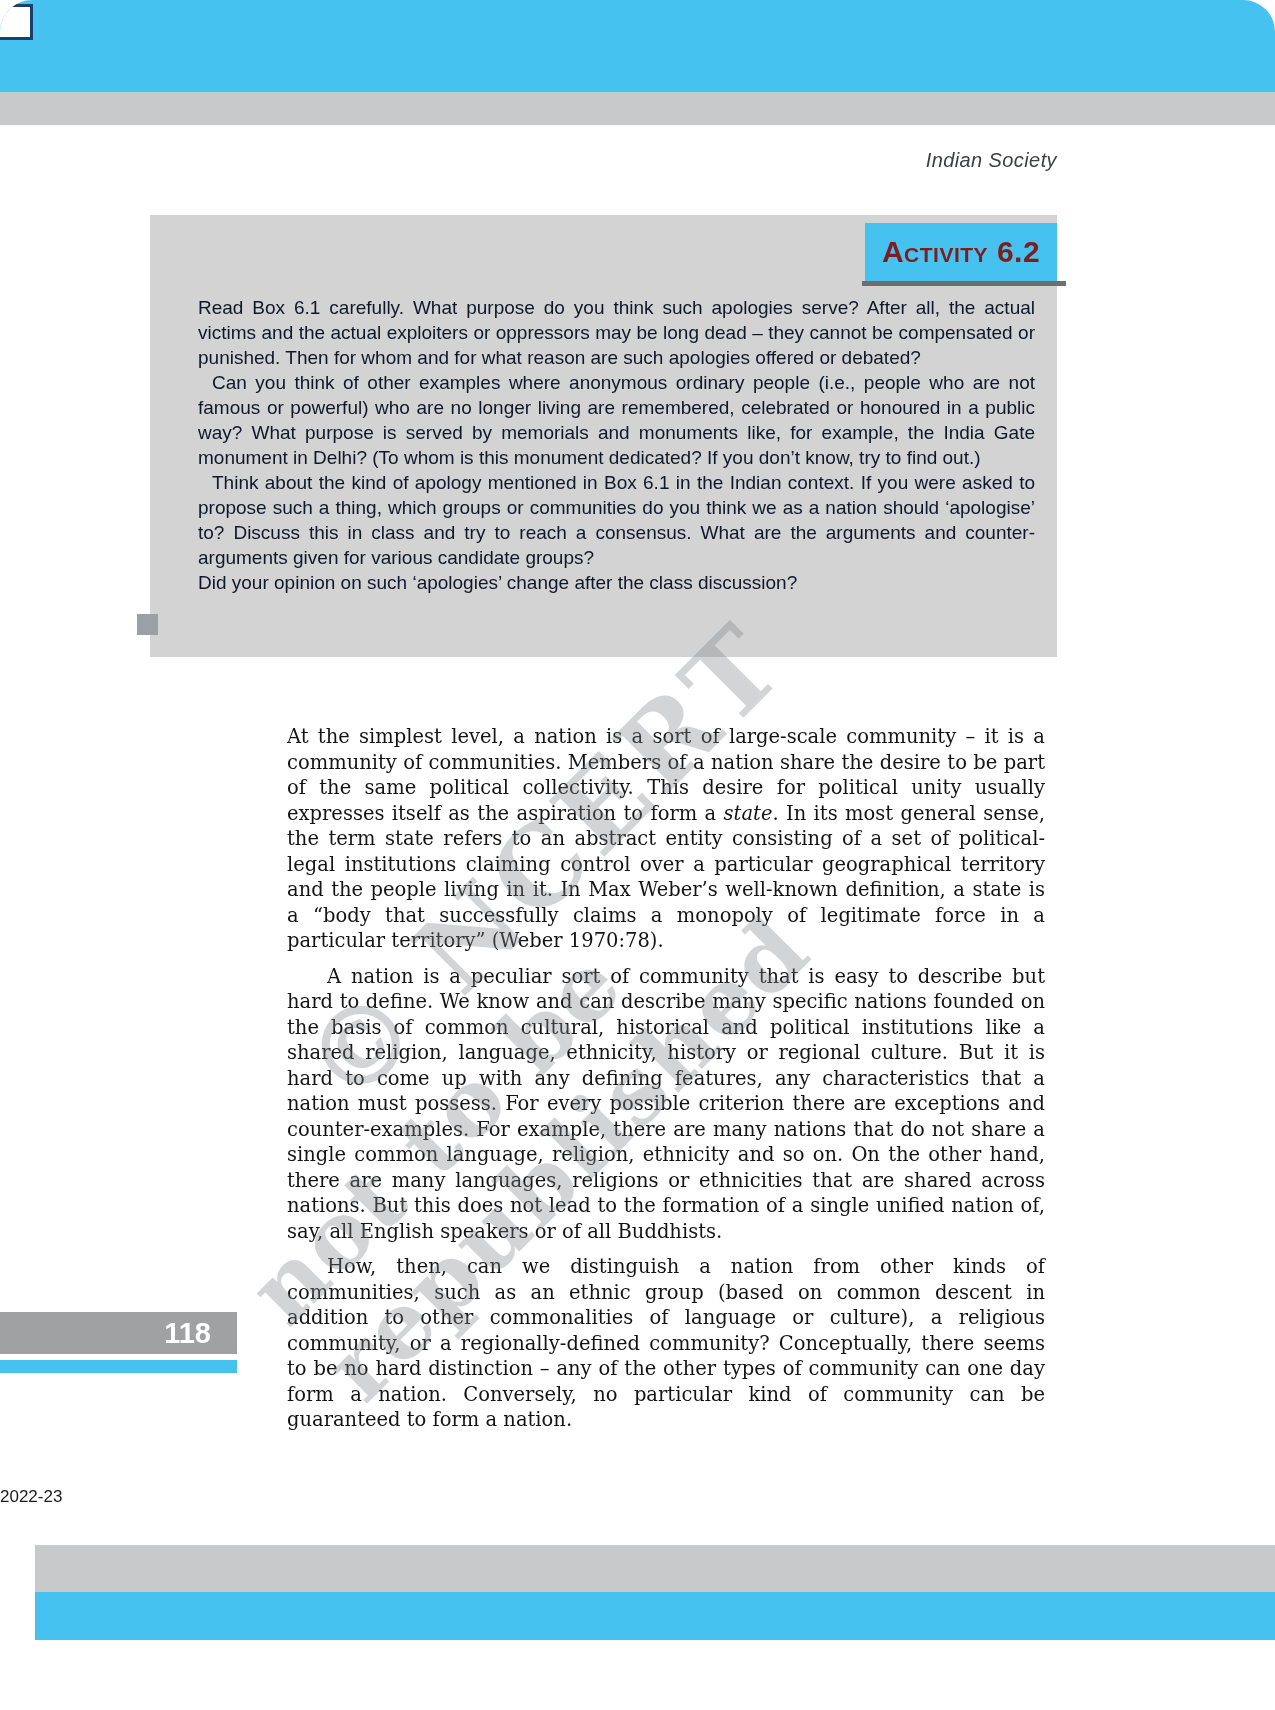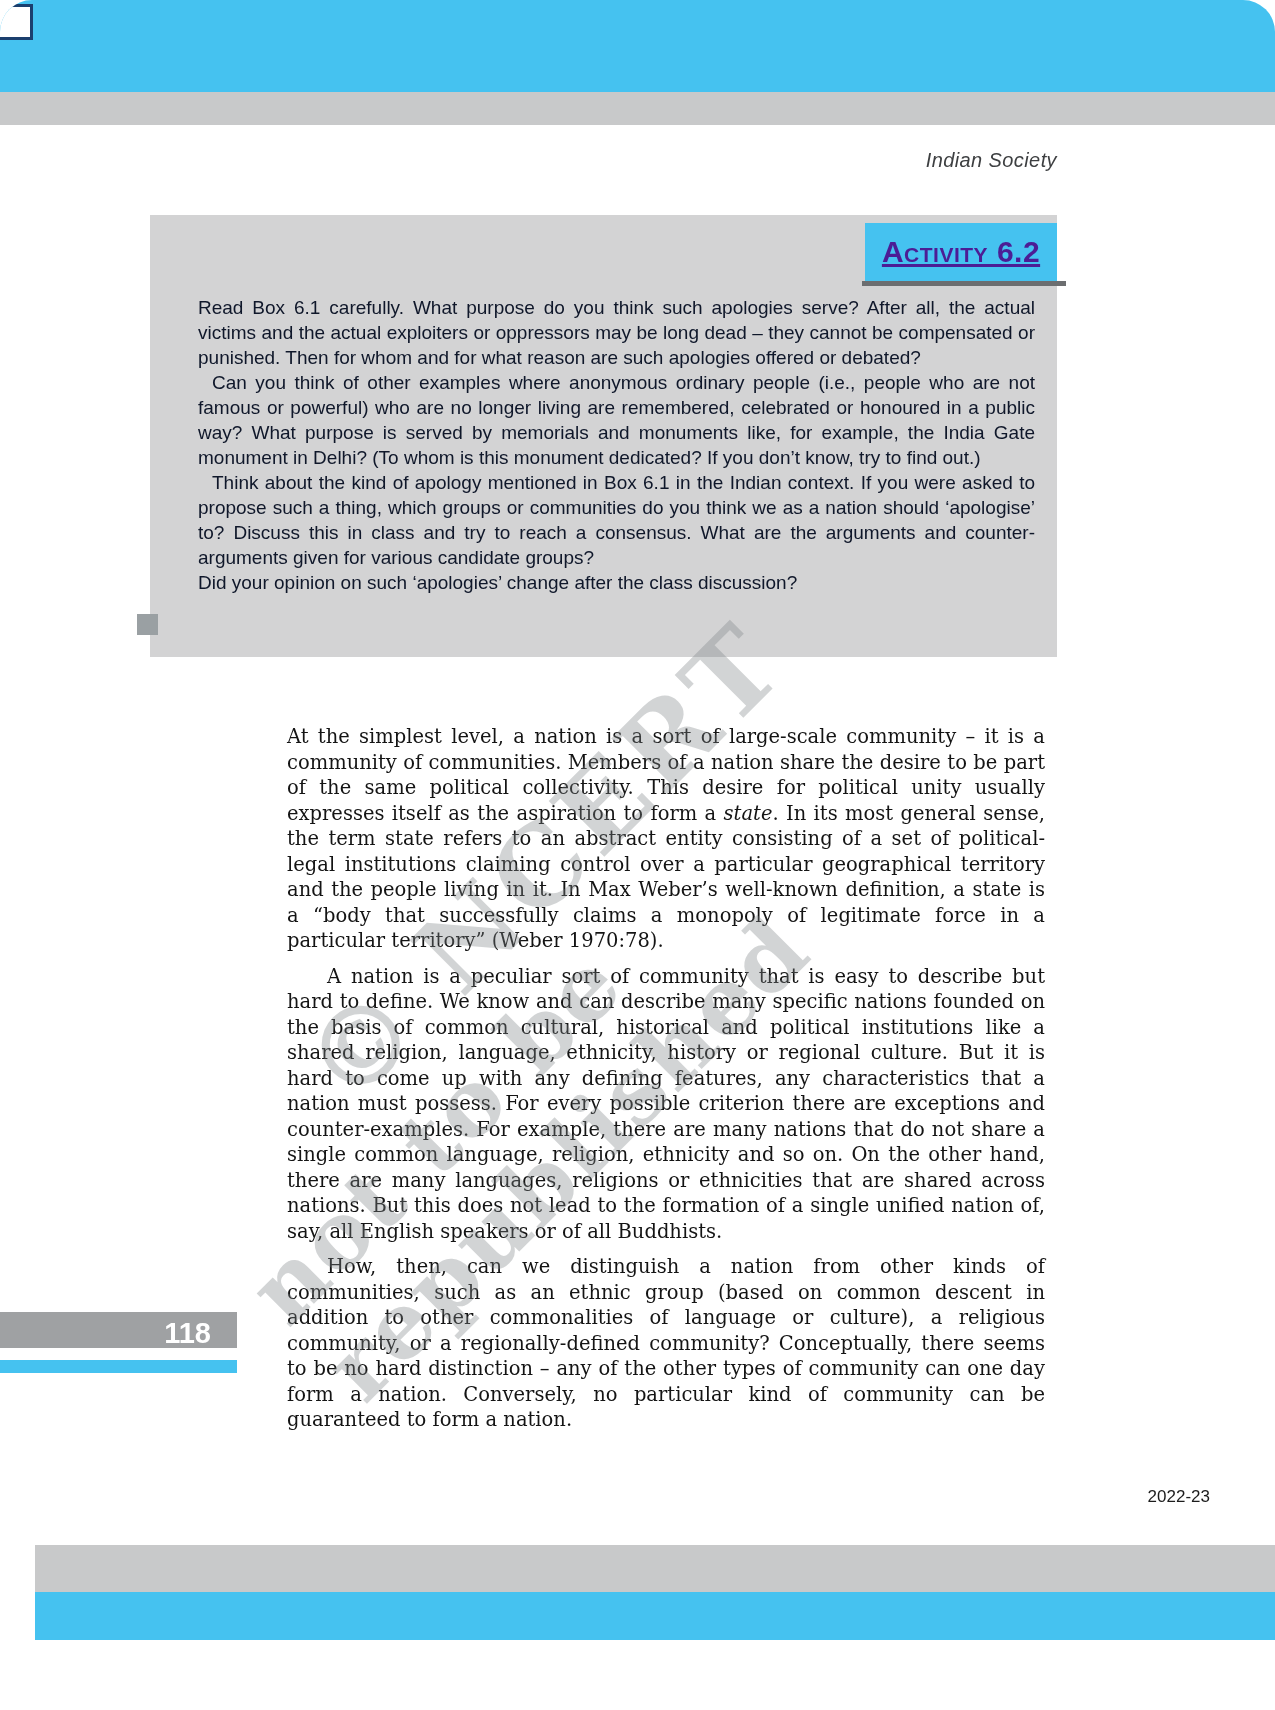--- a/index.html
+++ b/index.html
@@ -20,21 +20,21 @@
   
   .activity-box {
     position:absolute; left:150px; top:215px; width:907px; min-height:442px;
     background:#d3d3d4; padding:80px 22px 18px 48px;
   }
   .activity-label-box {
     position:absolute; top:8px; right:0; width:192px; height:58px; background:#45c2f0;
     display:flex; align-items:center; justify-content:center;
   }
   .activity-label-text {
-    color:#4c1d95; font-weight:bold; font-size:30px; font-variant:small-caps; letter-spacing:0.5px;text-decoration:underline;
+    color:#7f1d1d; font-weight:bold; font-size:30px; font-variant:small-caps; letter-spacing:0.5px;
   }
   .activity-underline { position:absolute; top:66px; left:712px; width:204px; height:5px; background:#6c6e70; }
   .activity-text p {
     font-size:19px; line-height:25px; color:#0f172a; text-align:justify;
   }
   .activity-text p:nth-child(2), .activity-text p:nth-child(3) { text-indent:14px; }
   .activity-bullet { position:absolute; left:-13px; bottom:22px; width:21px; height:21px; background:#9aa0a3; }
   
   .section-heading {
     position:absolute; left:298px; top:678px; width:760px;
@@ -48,27 +48,27 @@
   .watermark {
     position:absolute; left:110px; top:540px; width:1020px; height:800px;
     display:flex; flex-direction:column; align-items:center; justify-content:center;
     transform:rotate(-45deg); z-index:6; pointer-events:none;
     font-family:"DejaVu Serif", serif; font-weight:bold; color:rgba(125,131,136,0.35);
   }
   .wm-line1 { font-size:108px; letter-spacing:6px; }
   .wm-line2 { font-size:92px; letter-spacing:2px; }
   
   .pagenum-block {
-    position:absolute; left:0; top:1312px; width:237px; height:36px; background:#9fa1a3;
+    position:absolute; left:0; top:1312px; width:237px; height:42px; background:#9fa1a3;
     color:#ffffff; font-weight:bold; font-size:29px; line-height:42px;
     text-align:right; padding-right:26px;
   }
   .pagenum-cyan { position:absolute; left:0; top:1360px; width:237px; height:13px; background:#45c2f0; }
   .year-code {
-    position:absolute; left:0; top:1487px; width:1210px; text-align:right;
+    position:absolute; left:0; top:1487px; width:1210px; text-align:left;
     font-size:17px; color:#1c1c1c;
   }
   .bottom-gray { position:absolute; left:35px; top:1545px; width:1240px; height:47px; background:#c8c9ca; }
   .bottom-cyan { position:absolute; left:35px; top:1592px; width:1240px; height:48px; background:#45c2f0; }
 </style>
 </head>
 <body>
 
 <div class="page">
 

